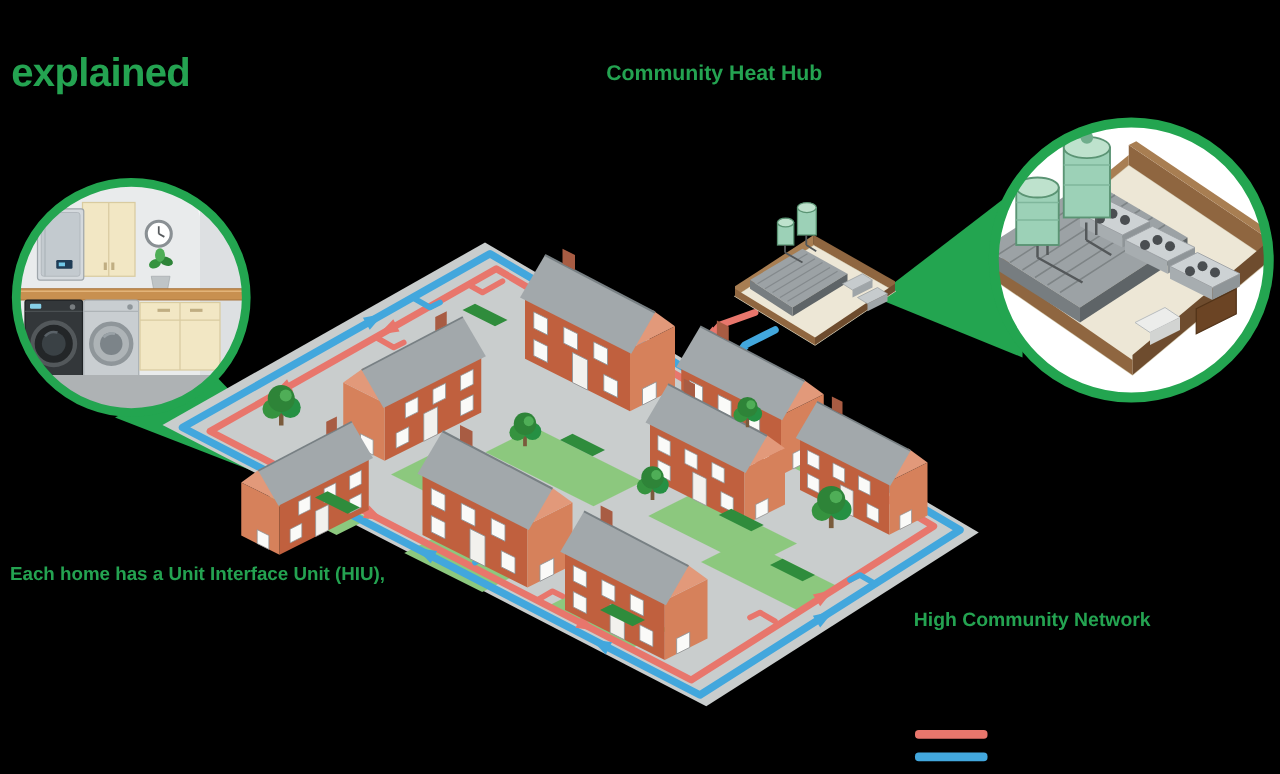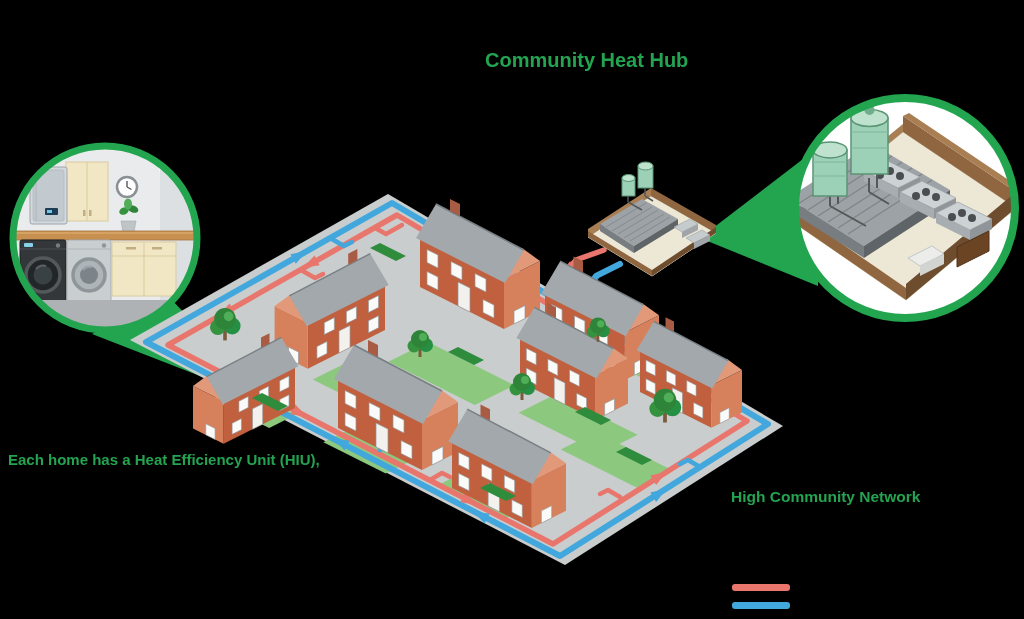--- a/index.html
+++ b/index.html
@@ -1,21 +1,21 @@
 <!DOCTYPE html>
 <html><head>
 <meta charset="utf-8">
 <style>
   html,body{margin:0;padding:0;background:#000;}
   #stage{position:relative;width:1024px;height:619px;background:#000;overflow:hidden;
          font-family:"Liberation Sans",sans-serif;}
   #stage svg{position:absolute;left:0;top:0;}
   .label{position:absolute;font-weight:bold;color:#24A351;white-space:nowrap;}
   #title{left:9px;top:40px;font-size:32px;letter-spacing:-0.5px;}
-  #hub-label{left:485px;top:49px;font-size:20px;}
+  #hub-label{left:485px;top:49px;font-size:17px;}
   #hiu-label{left:8px;top:451px;font-size:15px;}
   #network-label{left:731px;top:488px;font-size:15.5px;}
 </style>
 </head>
 <body>
 
 <div id="stage">
 
 <svg width="1024" height="619" viewBox="0 0 1024 619">
   <defs>
@@ -286,17 +286,18 @@
     </g>
     <circle cx="105" cy="238" r="92" fill="none" stroke="#23A550" stroke-width="7"></circle>
   </g>
 
   <g>
     <rect x="732" y="584" width="58" height="7" rx="3" fill="#E8766C"></rect>
     <rect x="732" y="602" width="58" height="7" rx="3" fill="#42A7DD"></rect>
   </g>
 </svg>
 
+<div id="title" class="label">explained</div>
 <div id="hub-label" class="label">Community Heat Hub</div>
-<div id="hiu-label" class="label">Each home has a Heat Efficiency Unit (HIU),</div>
+<div id="hiu-label" class="label">Each home has a Unit Interface Unit (HIU),</div>
 <div id="network-label" class="label">High Community Network</div>
 
 </div>
 
 </body></html>

